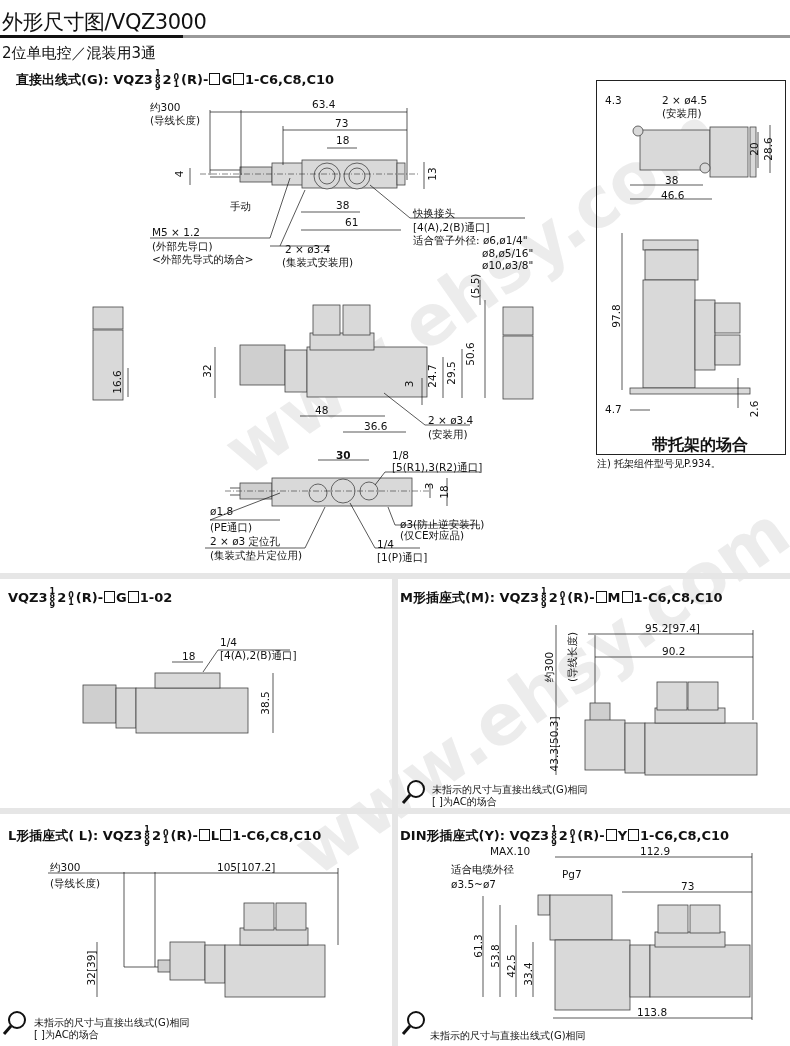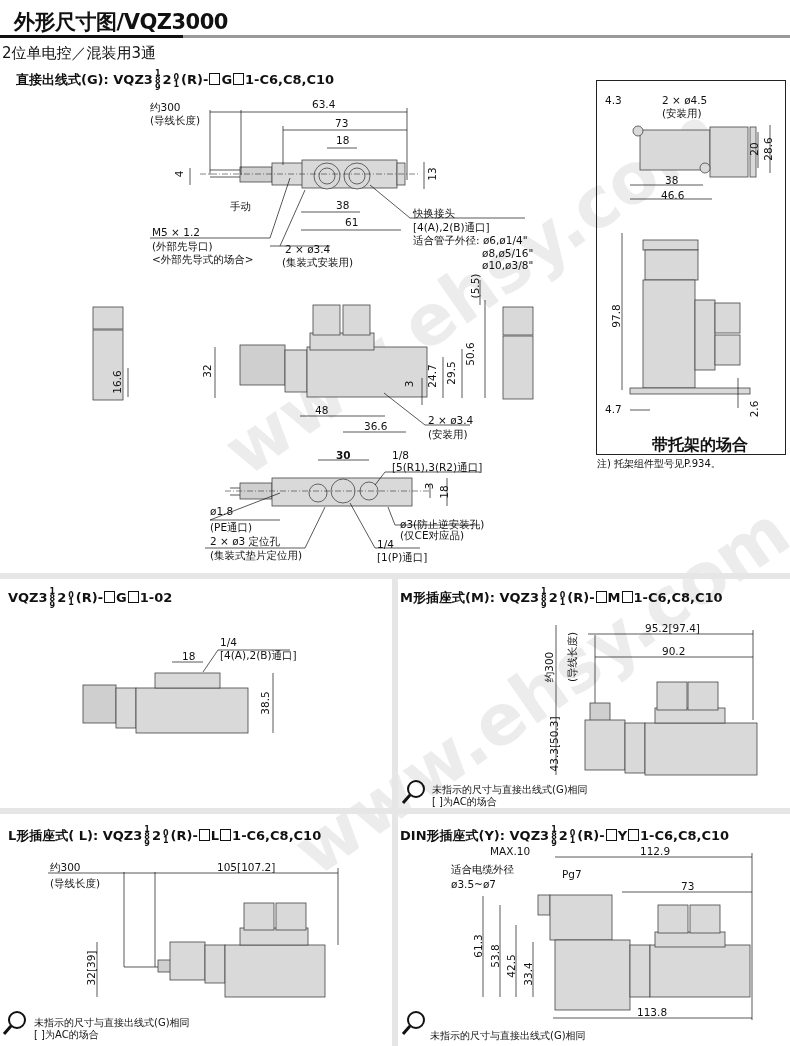--- a/index.html
+++ b/index.html
@@ -1,18 +1,18 @@
 <!DOCTYPE html>
 <html><head>
 <meta charset="utf-8">
 <style>
   html,body{margin:0;padding:0;background:#fff;}
   body{width:790px;height:1046px;position:relative;overflow:hidden;font-family:"DejaVu Sans","Liberation Sans",sans-serif;color:#111;}
   .abs{position:absolute;}
-  .title{left:2px;top:8px;font-size:21px;font-weight:bold;letter-spacing:-0.5px;white-space:nowrap;margin-left:12px;}
+  .title{left:2px;top:8px;font-size:21px;font-weight:normal;letter-spacing:-0.5px;white-space:nowrap;}
   .title-rule{left:0;top:35px;width:790px;height:3px;background:linear-gradient(90deg,#111 0 183px,#999 183px 100%);}
   .subtitle{left:2px;top:44px;font-size:15px;white-space:nowrap;}
   .model{font-size:13px;font-weight:bold;white-space:nowrap;}
   .frac{display:inline-block;font-size:8px;line-height:7px;vertical-align:middle;text-align:center;margin:0 2px;}
   .box{display:inline-block;width:9px;height:10px;border:1px solid #111;vertical-align:-1px;margin:0 1px;}
   .dim{font-size:10.5px;white-space:nowrap;color:#111;}
   .dimv{font-size:10.5px;white-space:nowrap;transform:rotate(-90deg);transform-origin:center center;}
   .note{font-size:10px;white-space:nowrap;}
   .hsep{height:6px;background:#e6e6e6;}
   .vsep{width:6px;background:#e6e6e6;}

